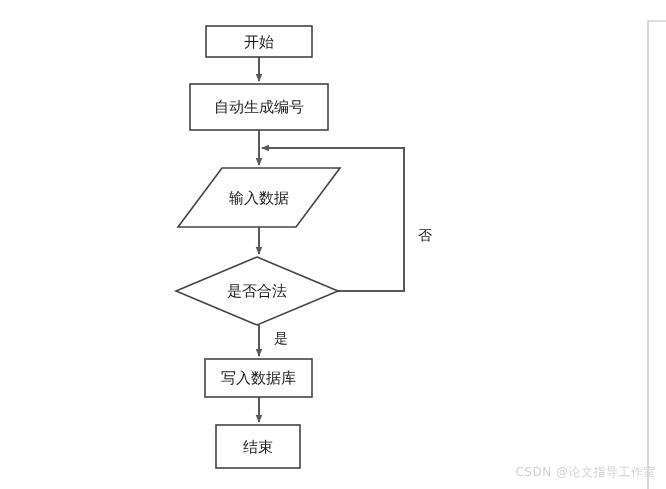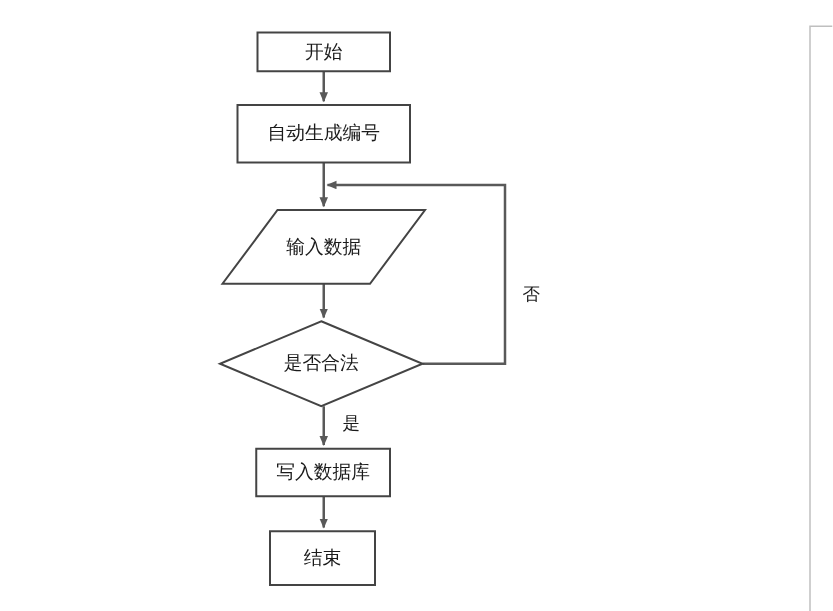--- a/index.html
+++ b/index.html
@@ -125,14 +125,15 @@
     <g>
       <rect class="node-shape" x="216" y="425" width="84" height="43"></rect>
       <text class="node-label" x="258" y="447">结束</text>
     </g>
 
     <text class="edge-label" x="281" y="339">是</text>
 
     <text class="edge-label" x="425" y="236">否</text>
   </svg>
 
+  <div class="watermark-text">CSDN @论文指导工作室</div>
 
 </div>
 
 </body></html>

